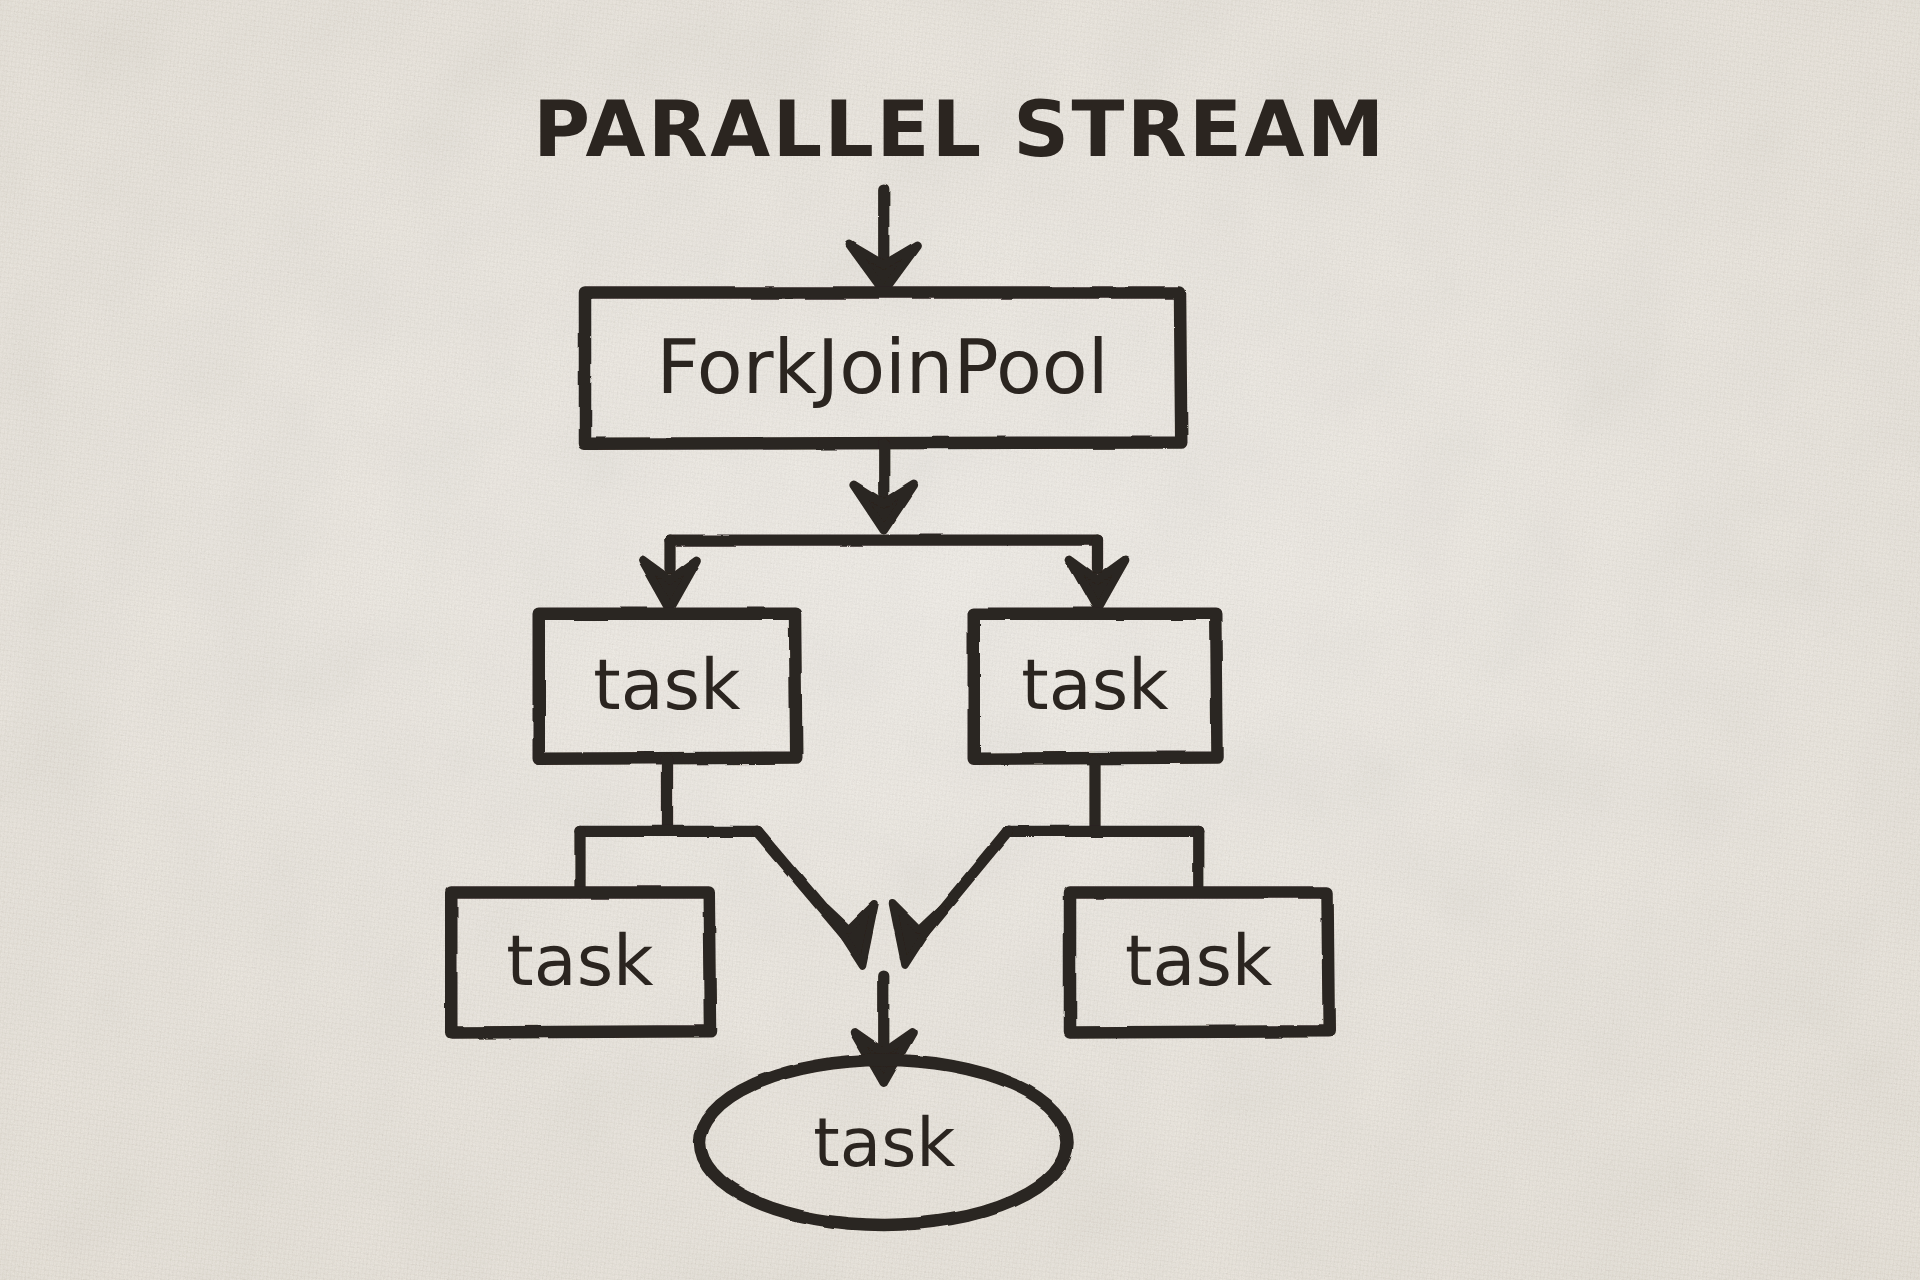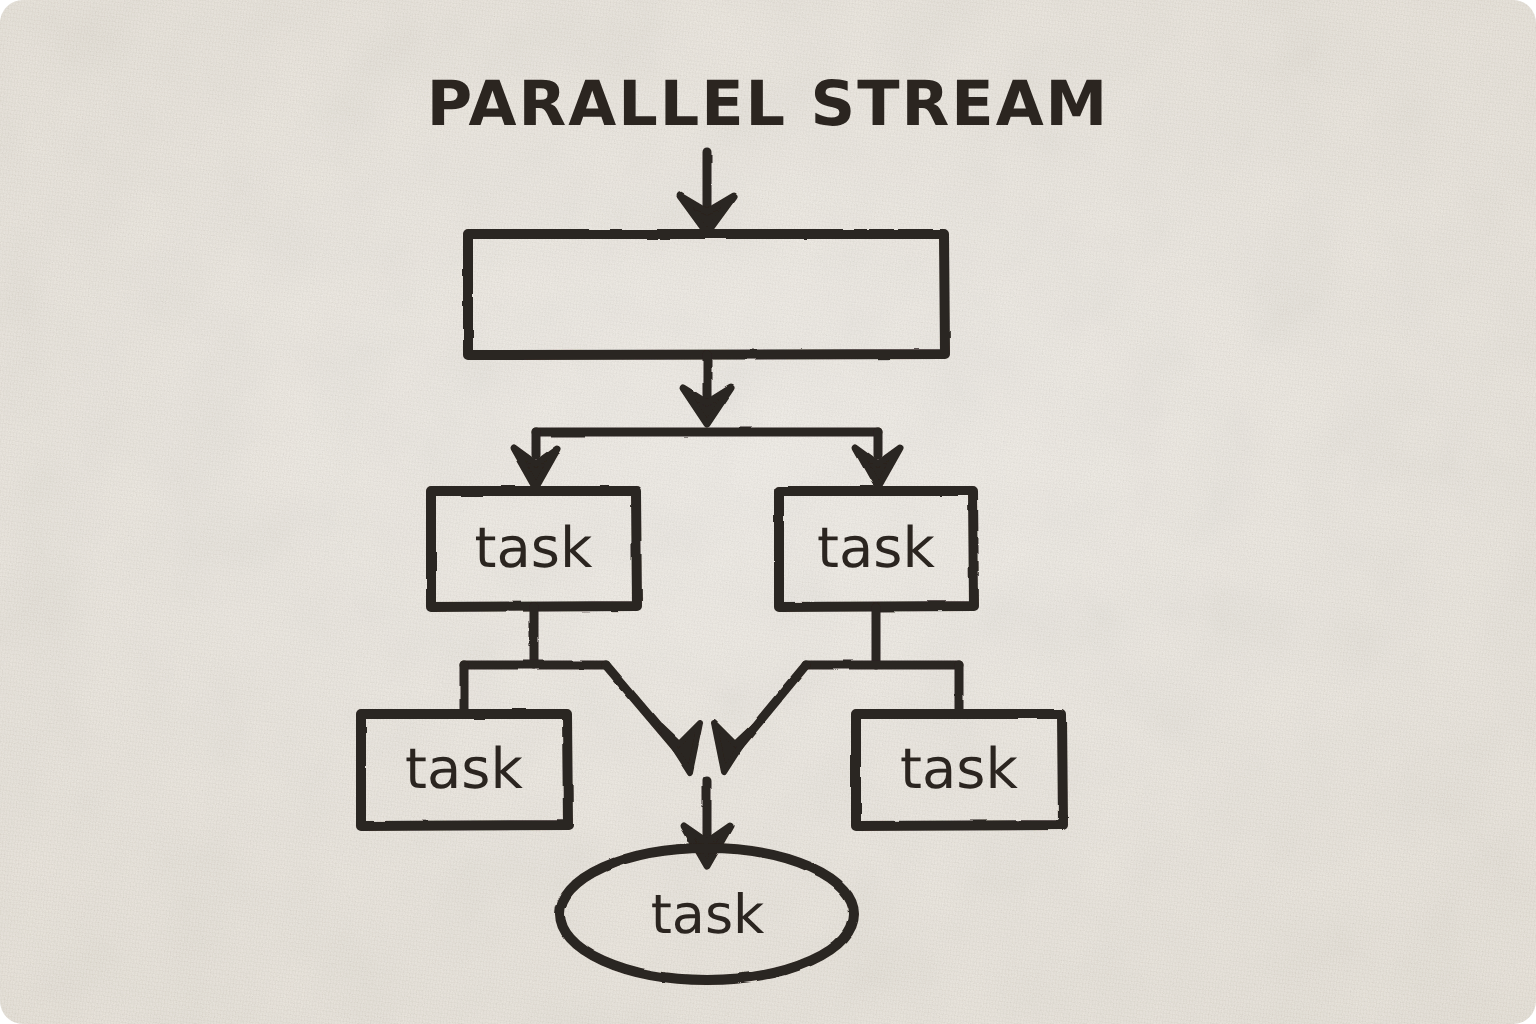--- a/index.html
+++ b/index.html
@@ -32,21 +32,20 @@
       repeating-linear-gradient(7deg,
                       rgba(148,136,118,0.045) 0px,
                       rgba(148,136,118,0.045) 1px,
                       rgba(255,255,255,0.00) 1px,
                       rgba(255,255,255,0.00) 4px),
       repeating-linear-gradient(52deg,
                       rgba(255,253,248,0.05) 0px,
                       rgba(255,253,248,0.05) 2px,
                       rgba(0,0,0,0.00) 2px,
                       rgba(0,0,0,0.00) 5px);
-    border-radius: 23px;
   }
   #fibre {
     position: absolute;
     inset: 0;
     pointer-events: none;
     opacity: 0.55;
     mix-blend-mode: multiply;
   }
   #diagram {
     position: absolute;
@@ -178,20 +177,21 @@
 
       <g>
         <ellipse cx="707" cy="914" rx="147" ry="66" stroke-width="10"></ellipse>
       </g>
 
     </g>
   </svg>
 
   <div class="node-label title-label" style="left:0; top:66px; width:1536px; height:74px; justify-content:center; font-size:62px;">PARALLEL STREAM</div>
 
+  <div class="node-label box-label" style="left:467px; top:233px; width:478px; height:122px; font-size:60px;">ForkJoinPool</div>
 
   <div class="node-label box-label" style="left:430px; top:490px; width:207px; height:117px; font-size:56px;">task</div>
 
   <div class="node-label box-label" style="left:778px; top:490px; width:196px; height:117px; font-size:56px;">task</div>
 
   <div class="node-label box-label" style="left:360px; top:713px; width:208px; height:113px; font-size:56px;">task</div>
 
   <div class="node-label box-label" style="left:855px; top:713px; width:208px; height:113px; font-size:56px;">task</div>
 
   <div class="node-label box-label" style="left:560px; top:848px; width:295px; height:132px; font-size:54px;">task</div>

